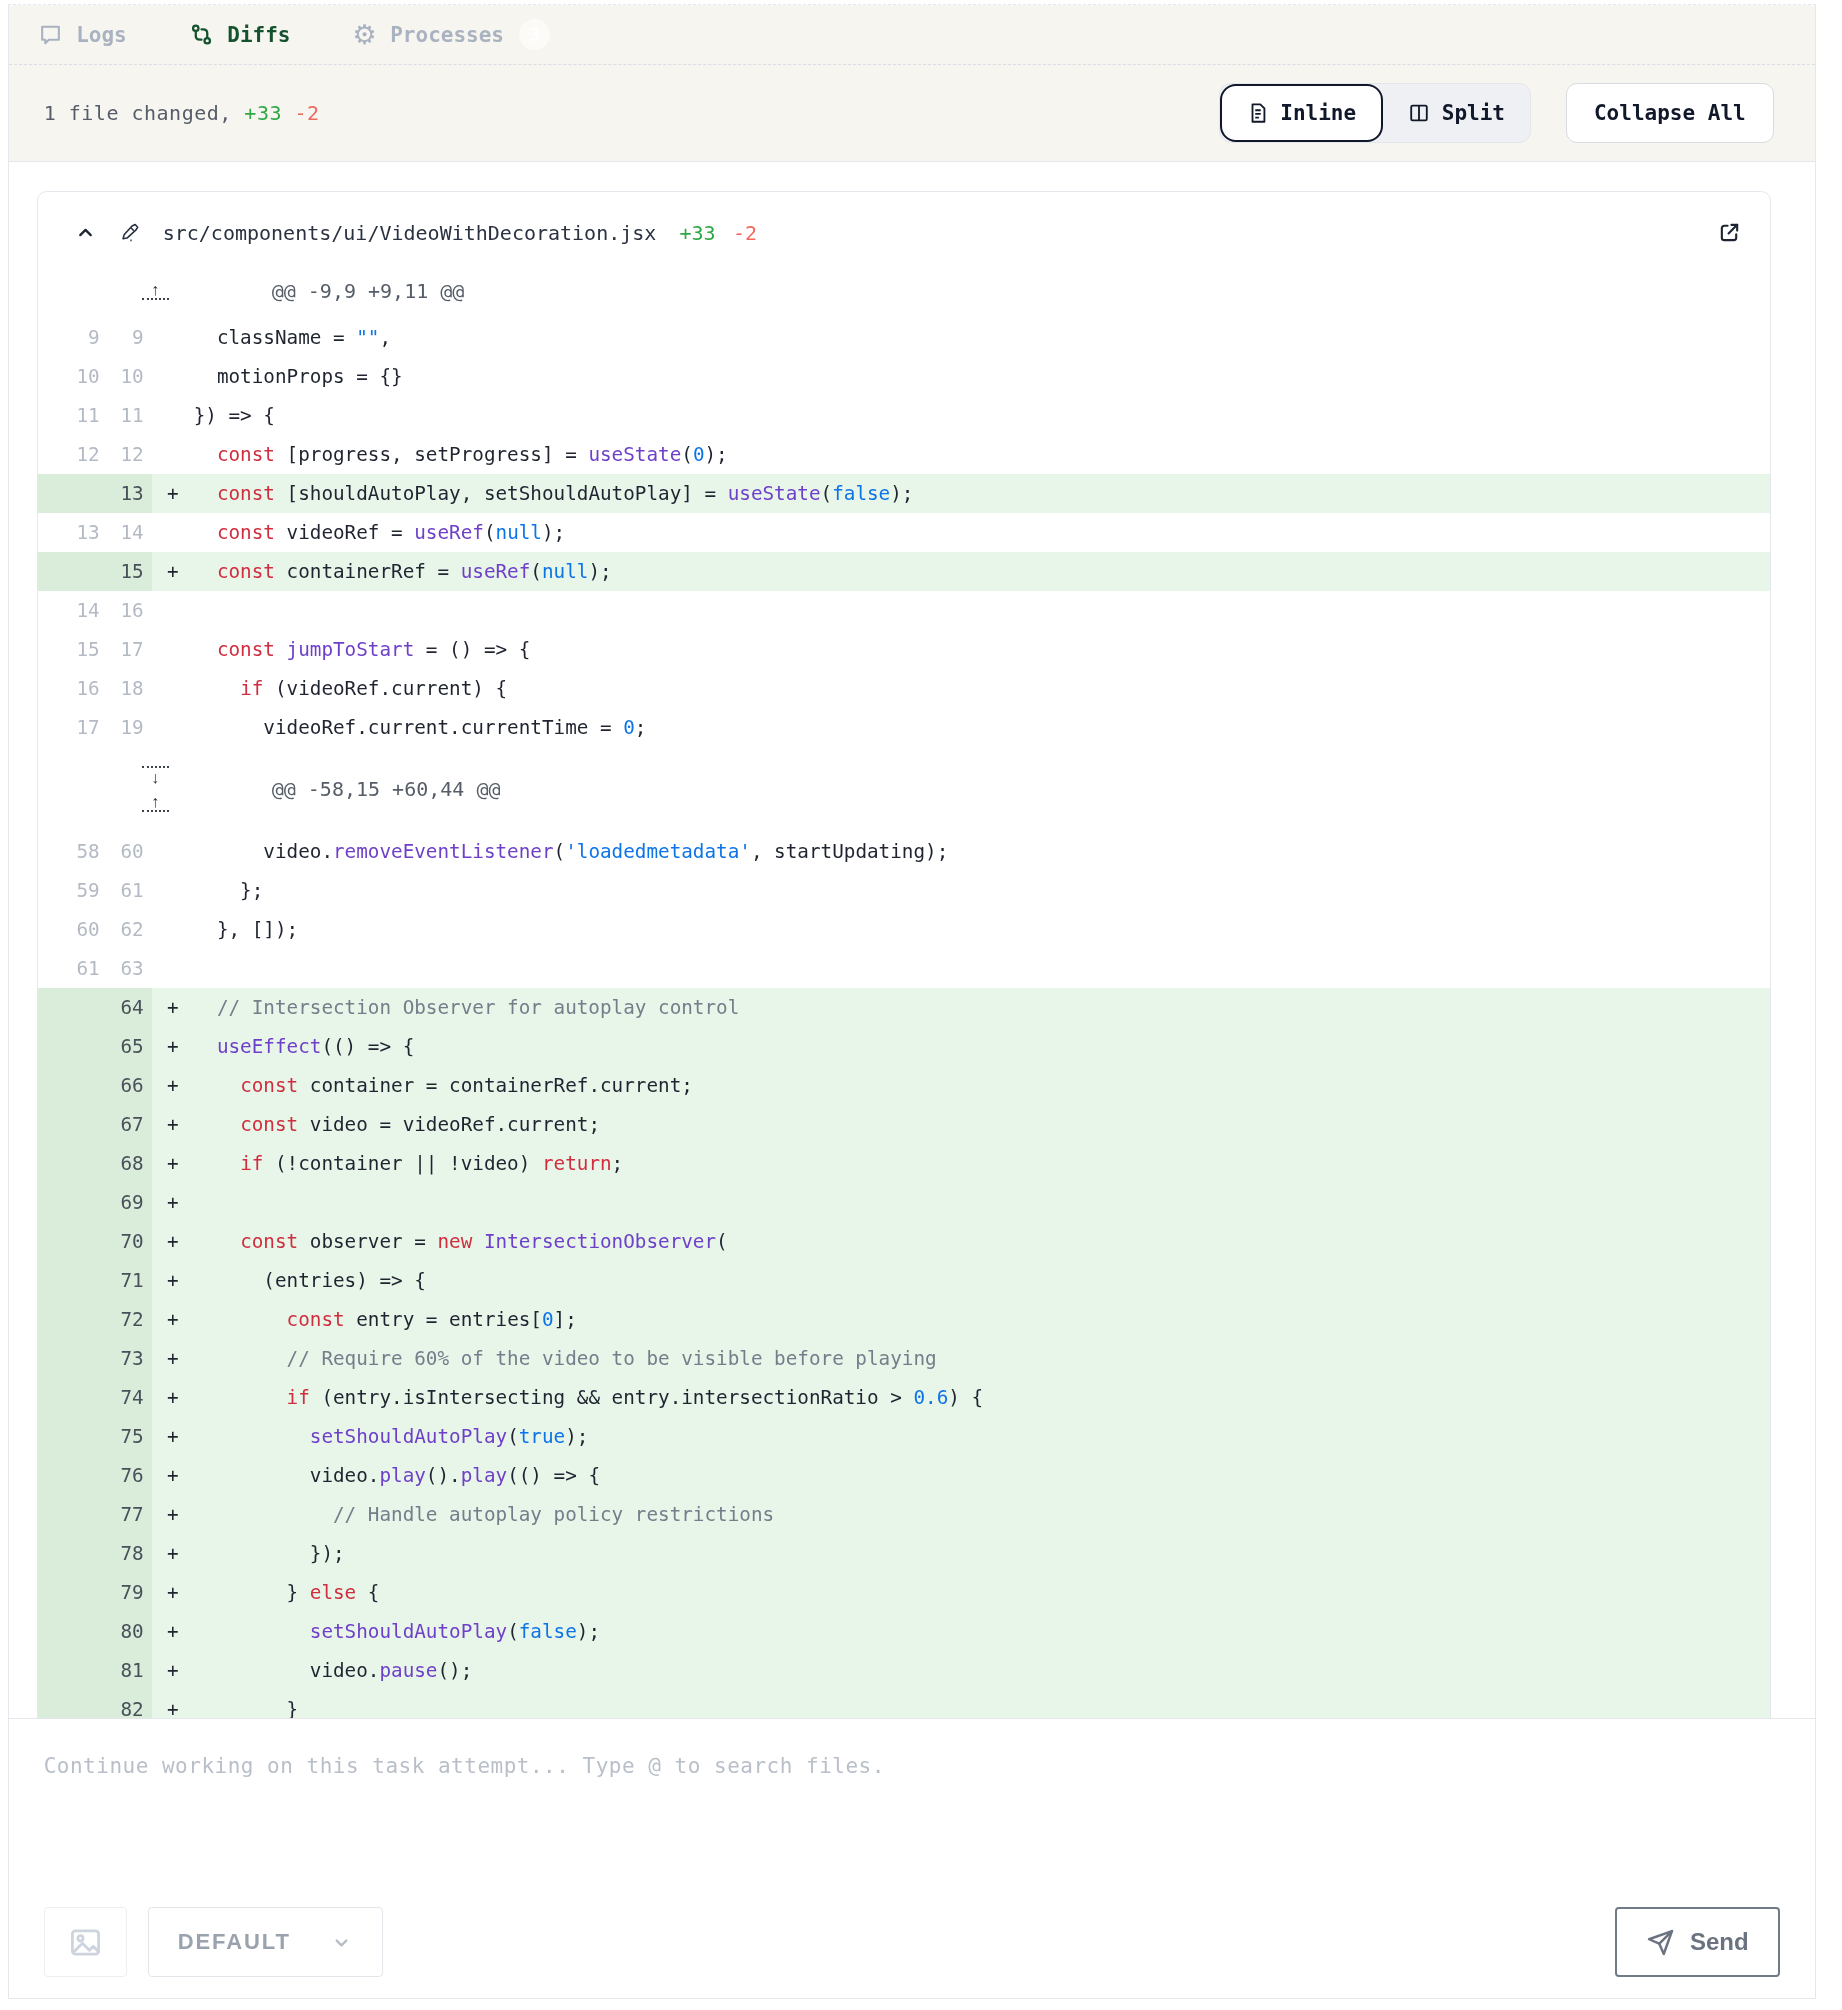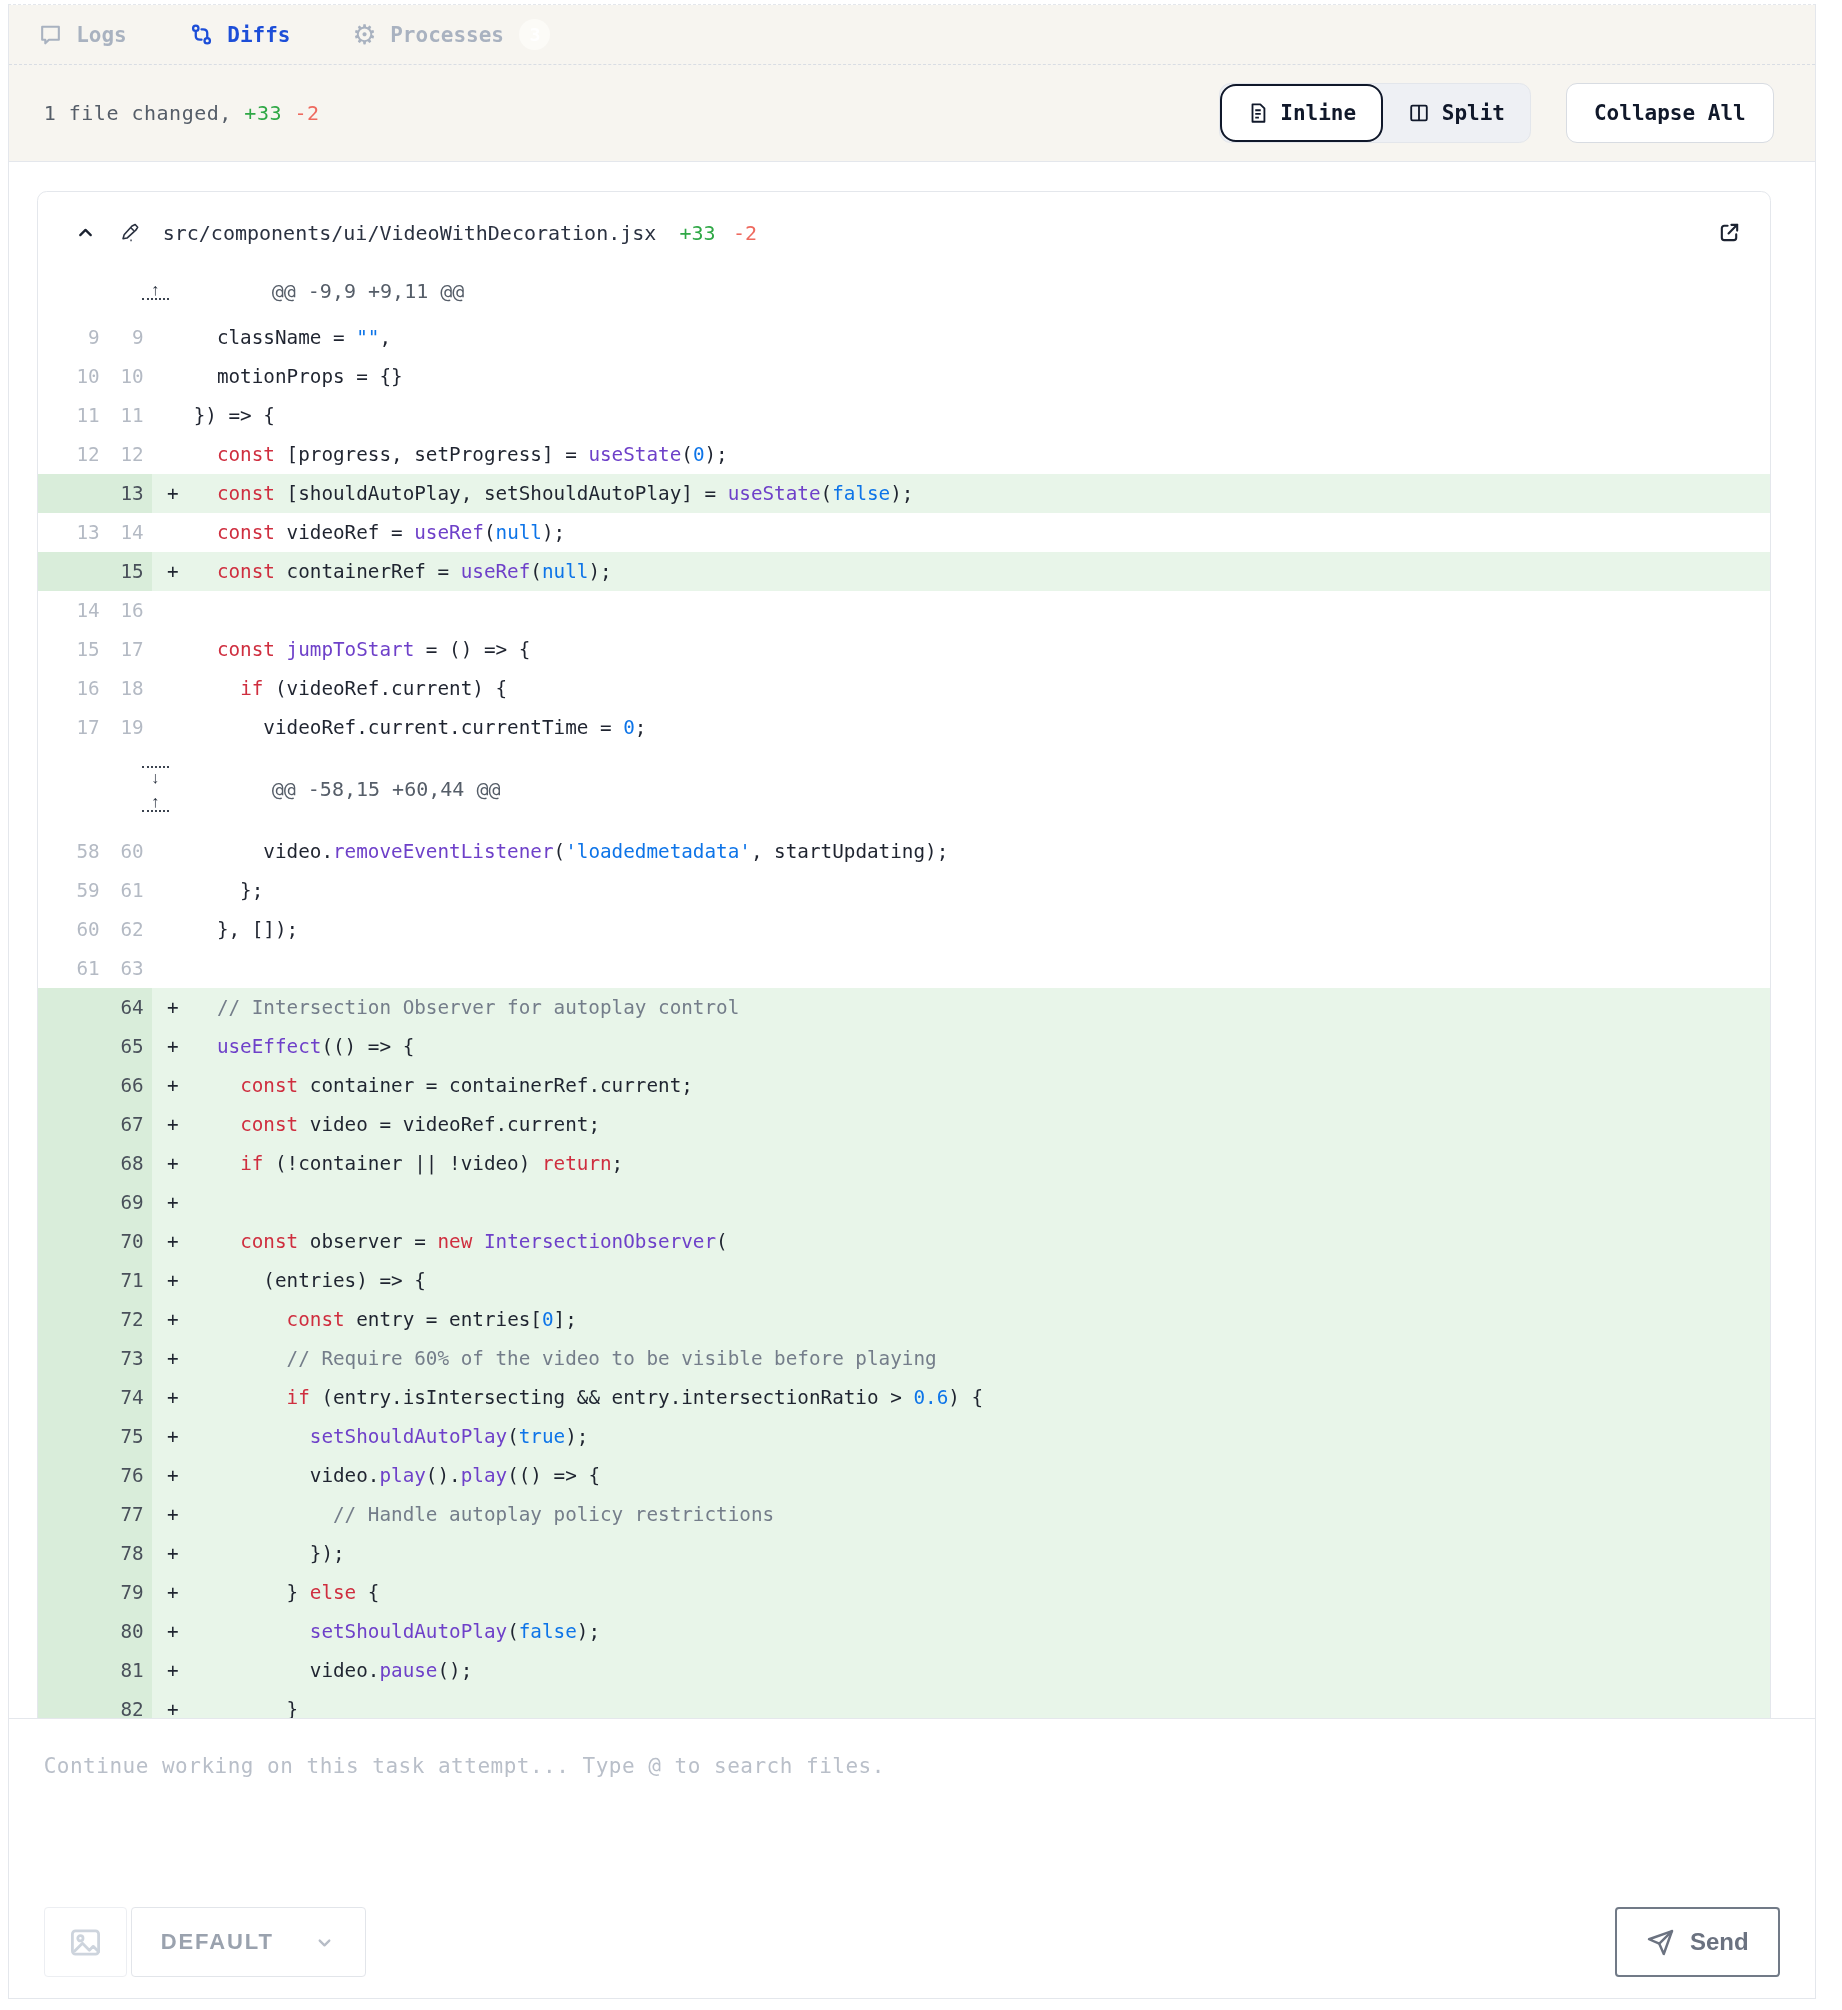--- a/index.html
+++ b/index.html
@@ -14,21 +14,21 @@
 
   
   .tabbar {
     height:60px; flex:0 0 60px; background:#f7f5f0;
     border-bottom:1px dashed #d9dde4;
     display:flex; align-items:center; padding-left:29px; gap:62px;
   }
   .tab { display:flex; align-items:center; gap:13.5px; font-size:21px; font-weight:600;
          color:#a9b2c0; cursor:pointer; }
   .tab svg, .tab .gear { flex:0 0 auto; }
-  .tab.active { color:#1d4ed8; font-weight:700; }
+  .tab.active { color:#14532d; font-weight:700; }
   .gear { font-family:"DejaVu Sans", sans-serif; font-size:27px; line-height:1; }
   .badge {
     width:31px; height:31px; border-radius:50%; background:#fcfbf7; color:#ffffff;
     display:flex; align-items:center; justify-content:center;
     font-size:18.3px; font-weight:700; margin-left:1.9px;
   }
 
   
   .toolbar {
     height:97px; flex:0 0 97px; background:#f7f5f0;
@@ -107,21 +107,21 @@
   .composer-input::placeholder { color:#b9bfc9; }
   .composer-bottom {
     position:absolute; left:0; right:0; bottom:21px; padding:0 35px;
     display:flex; align-items:center;
   }
   .btn-image {
     width:83px; height:70px; border:1.4px solid #eceef2; border-radius:3.9px; background:#fff;
     display:flex; align-items:center; justify-content:center; color:#cdd4dd; cursor:pointer;
   }
   .btn-model {
-    margin-left:4px; height:70px; padding:0 29px; border:1.4px solid #e2e5ea; border-radius:3.9px;
+    margin-left:21px; height:70px; padding:0 29px; border:1.4px solid #e2e5ea; border-radius:3.9px;
     background:#fff; display:flex; align-items:center; gap:39px; cursor:pointer;
     font-family:"Liberation Sans", sans-serif; font-size:22px; font-weight:700;
     letter-spacing:1.9px; color:#9aa2ae;
   }
   .btn-model svg { color:#b7bdc7; }
   .btn-send {
     margin-left:auto; height:70px; padding:0 29px; background:#fff;
     border:2.4px solid #717a87; border-radius:3.9px;
     display:flex; align-items:center; gap:15.4px; cursor:pointer;
     font-family:"Liberation Sans", sans-serif; font-size:24px; font-weight:700; color:#6b7280;

